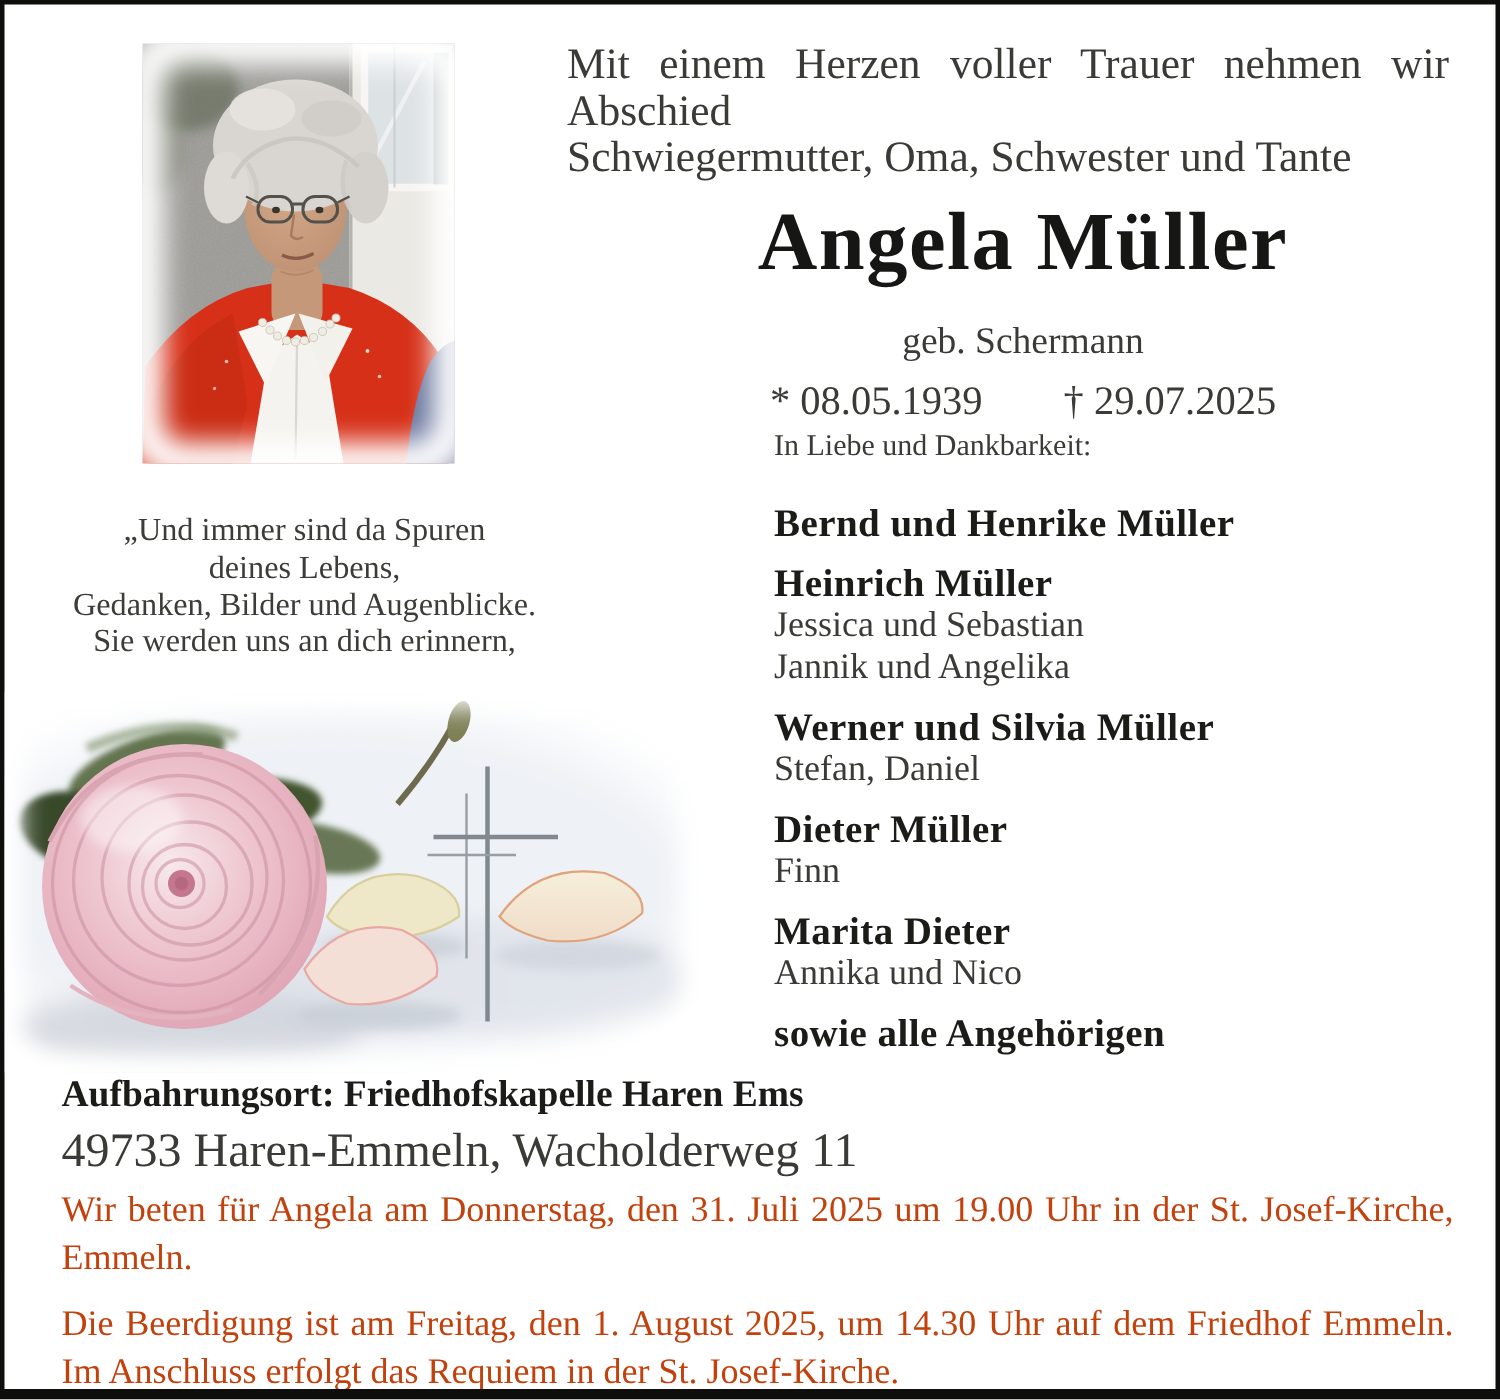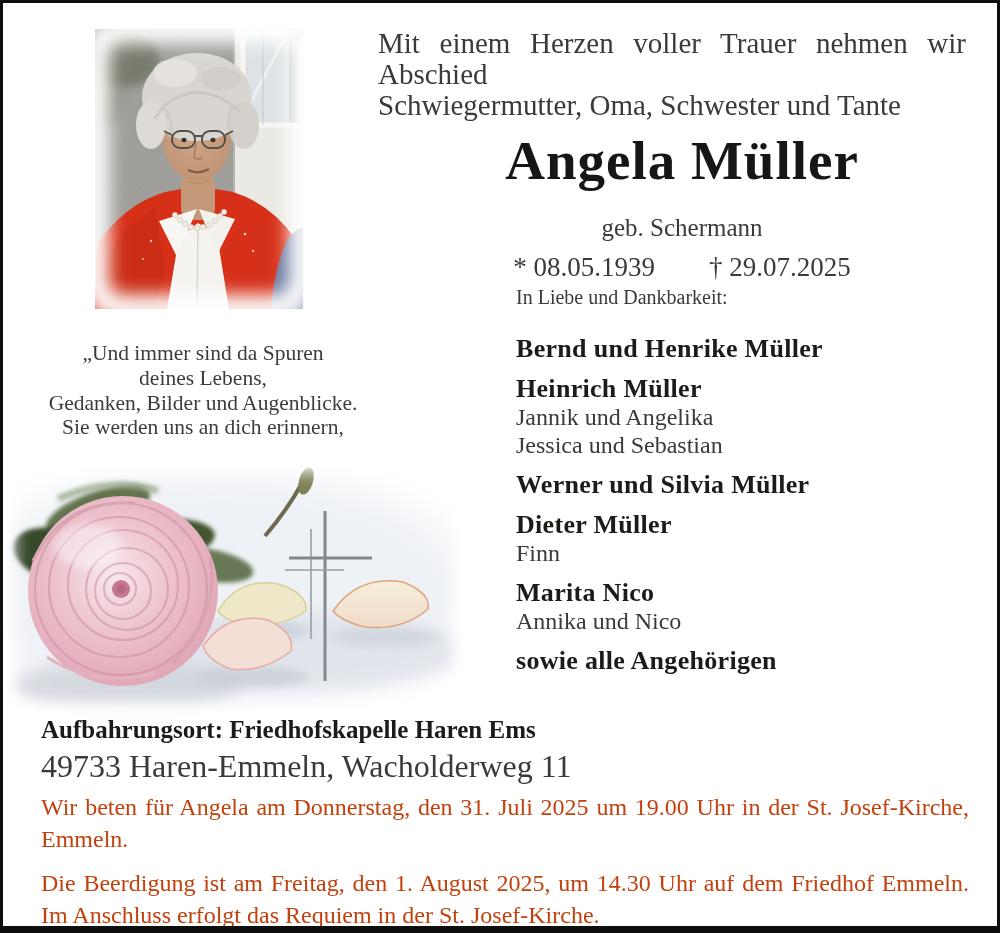--- a/index.html
+++ b/index.html
@@ -152,26 +152,27 @@
       <span>* 08.05.1939</span>
       <span>† 29.07.2025</span>
     </div>
   </div>
 
   <div class="abs dedication">In Liebe und Dankbarkeit:</div>
 
   <div class="abs family">
     <div class="fam-head">Bernd und Henrike Müller</div>
     <div class="fam-head">Heinrich Müller</div>
+    <div class="fam-sub">Jessica und Sebastian</div>
     <div class="fam-sub">Jannik und Angelika</div>
-    <div class="fam-sub">Jessica und Sebastian</div>
     <div class="fam-head">Werner und Silvia Müller</div>
+    <div class="fam-sub">Stefan, Daniel</div>
     <div class="fam-head">Dieter Müller</div>
     <div class="fam-sub">Finn</div>
-    <div class="fam-head">Marita Nico</div>
+    <div class="fam-head">Marita Dieter</div>
     <div class="fam-sub">Annika und Nico</div>
     <div class="fam-head">sowie alle Angehörigen</div>
   </div>
 
   <div class="abs quote">
     <div>„Und immer sind da Spuren</div>
     <div>deines Lebens,</div>
     <div>Gedanken, Bilder und Augenblicke.</div>
     <div>Sie werden uns an dich erinnern,</div>
   </div>

